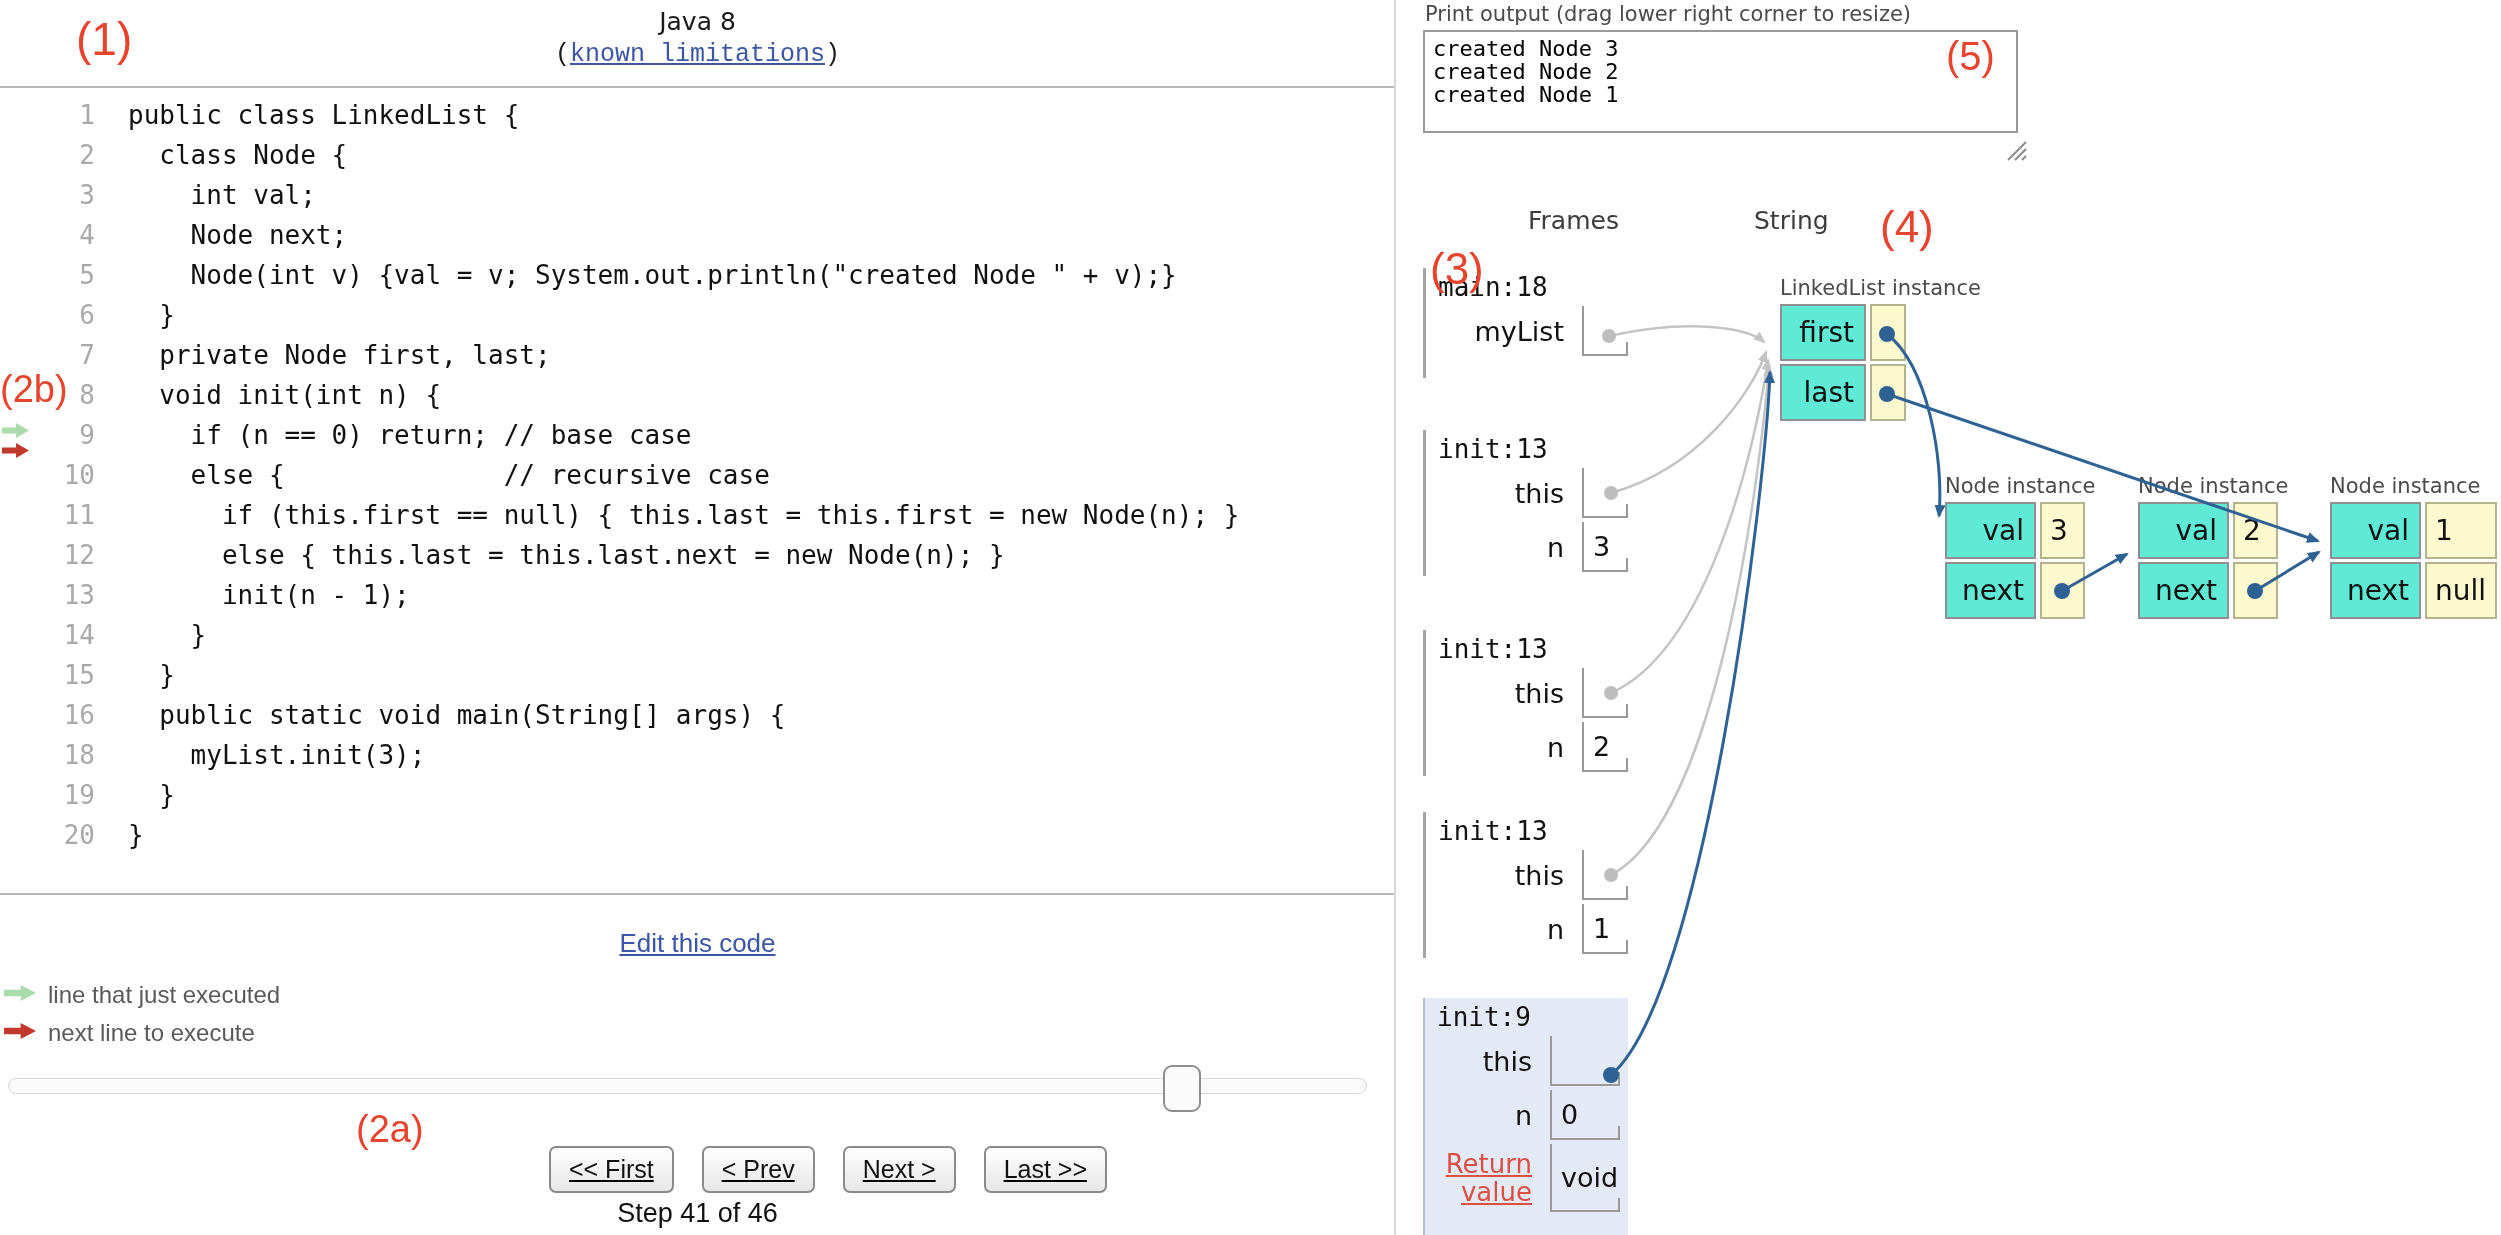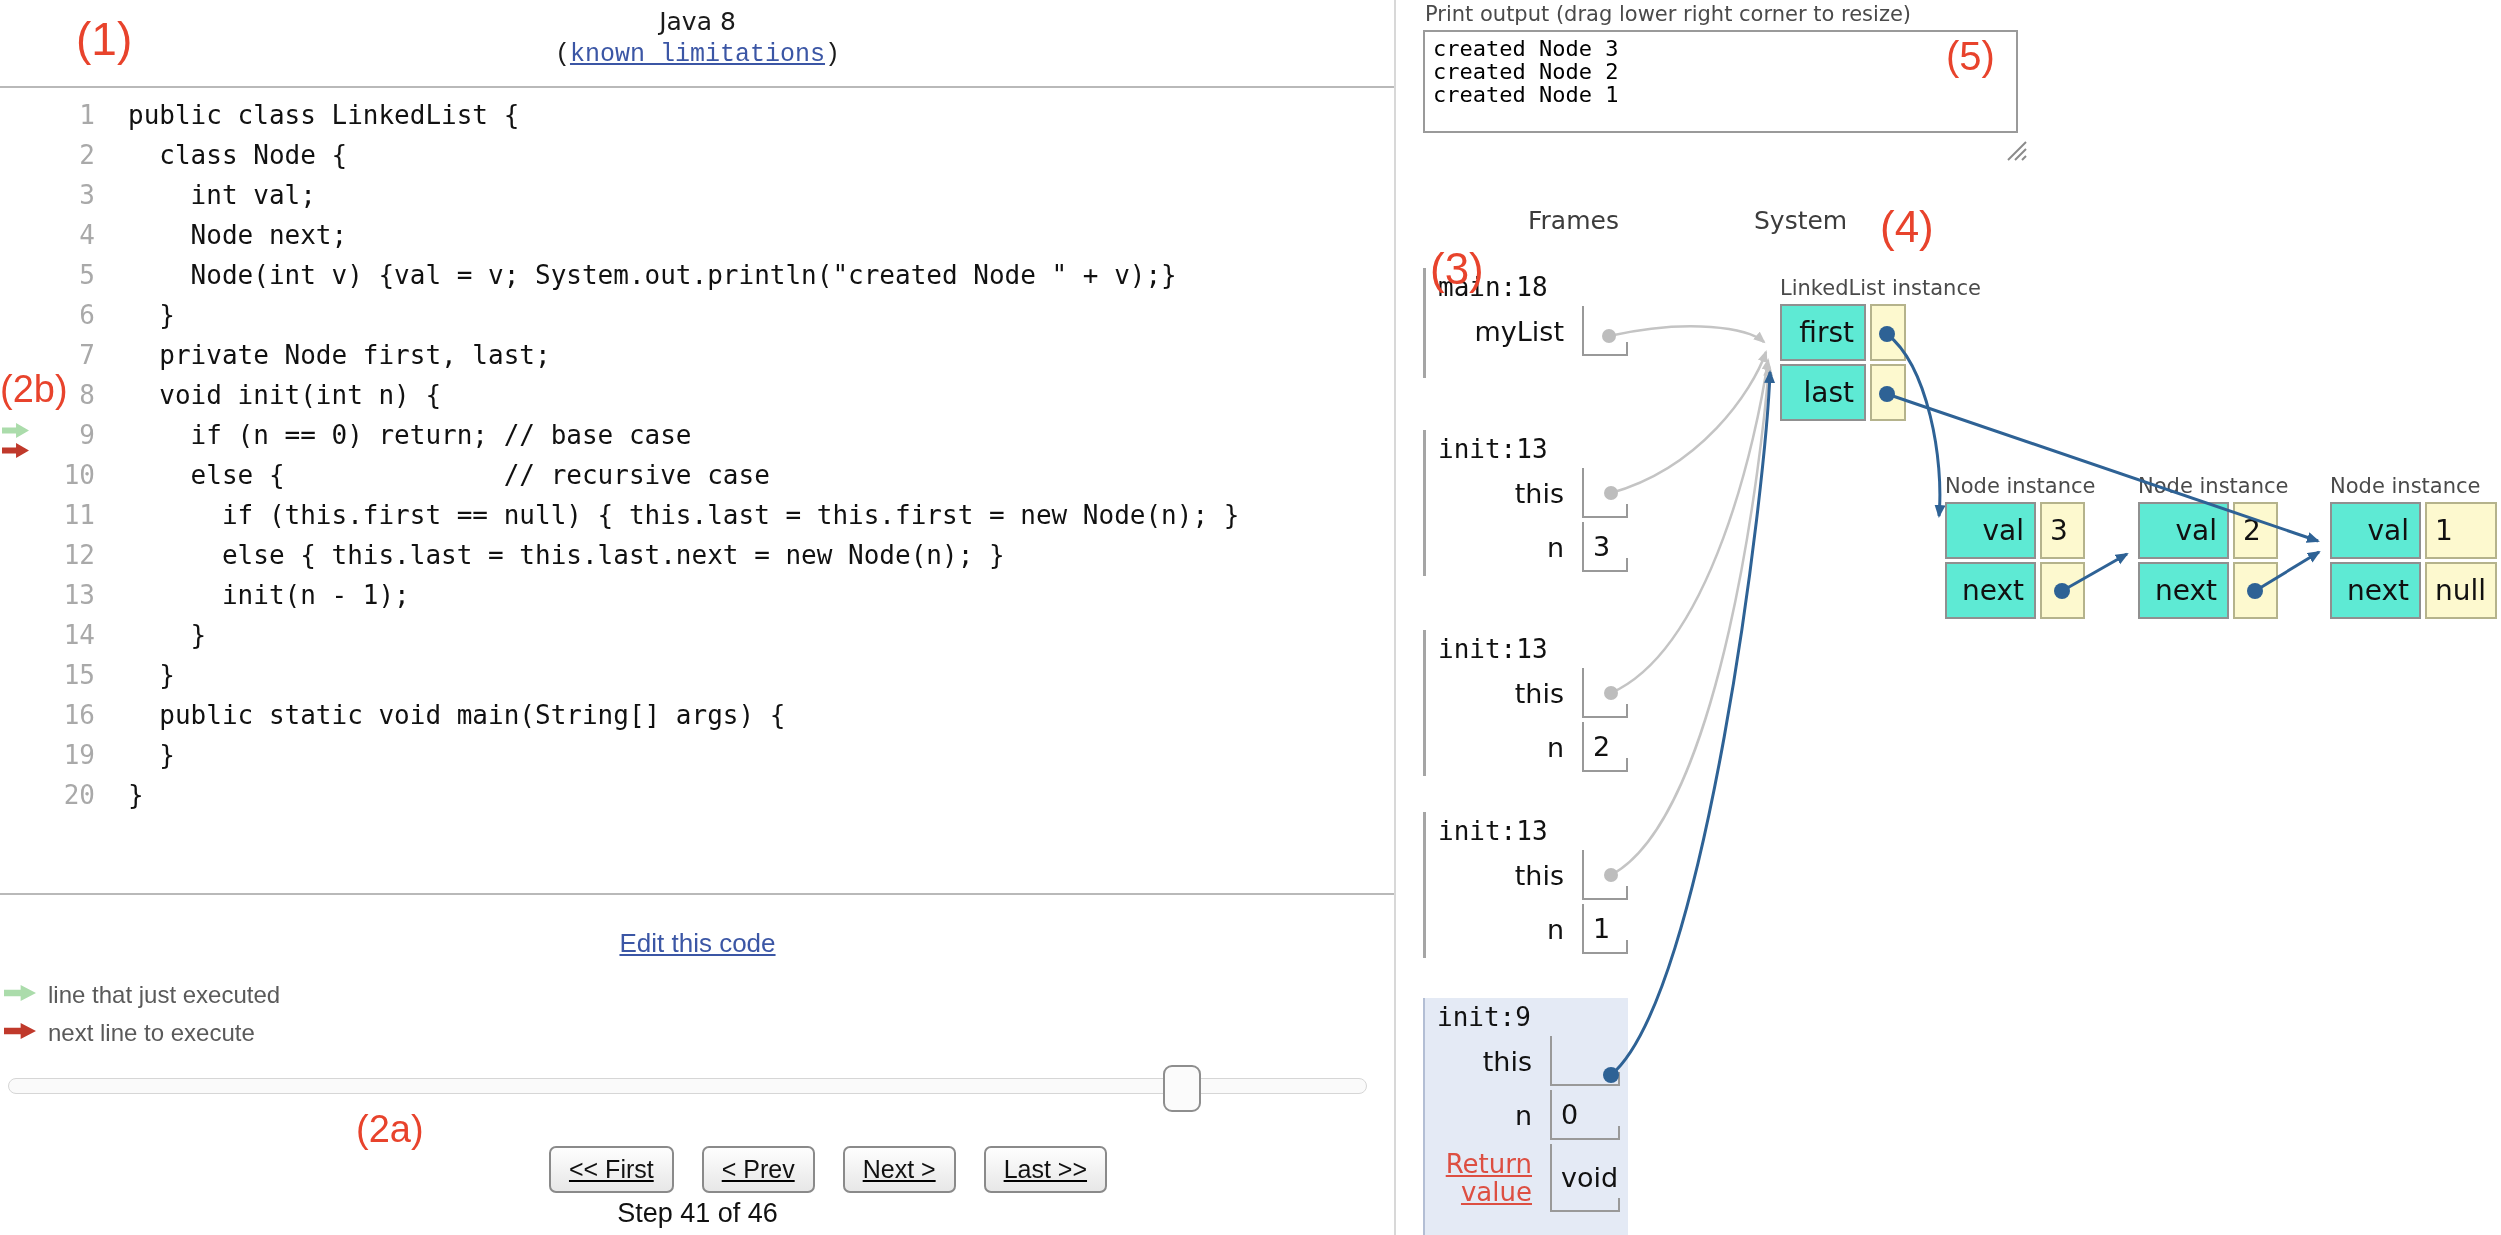--- a/index.html
+++ b/index.html
@@ -136,20 +136,24 @@
     </div>
     <div class="code-row">
       <span class="ln">15</span>
       <span class="ct">  }</span>
     </div>
     <div class="code-row">
       <span class="ln">16</span>
       <span class="ct">  public static void main(String[] args) {</span>
     </div>
     <div class="code-row">
+      <span class="ln">18</span>
+      <span class="ct">    myList.init(3);</span>
+    </div>
+    <div class="code-row">
       <span class="ln">19</span>
       <span class="ct">  }</span>
     </div>
     <div class="code-row">
       <span class="ln">20</span>
       <span class="ct">}</span>
     </div>
   </div>
 
 <div class="abs exec-arrow" style="left:2px;top:422px;width:27px;height:17px;background:#abdcab;"></div>
@@ -184,21 +188,21 @@
 created Node 2
 created Node 1</textarea>
 
 <svg class="abs" id="resize-grip" style="left:2002px;top:138px;" width="28" height="24">
   <line x1="6" y1="22" x2="24" y2="4" stroke="#8a8a8a" stroke-width="2"></line>
   <line x1="13" y1="22" x2="24" y2="11" stroke="#8a8a8a" stroke-width="2"></line>
   <line x1="20" y1="22" x2="24" y2="18" stroke="#8a8a8a" stroke-width="2"></line>
 </svg>
 
 <div class="abs viz-heading" style="left:1528px;top:206px;">Frames</div>
-<div class="abs viz-heading" style="left:1754px;top:206px;">System</div>
+<div class="abs viz-heading" style="left:1754px;top:206px;">String</div>
 
 <div id="frames-container">
     <div class="abs frame plain" style="top: 268px; height: 110px;">
       <div class="frame-header">main:18</div>
       <div class="vrow">
         <div class="vlabel" style="width: 168px;">myList</div>
         <div class="vbox" style="min-width: 46px; height: 50px;"></div>
       </div>
     </div>
     <div class="abs frame plain" style="top: 430px; height: 146px;">

